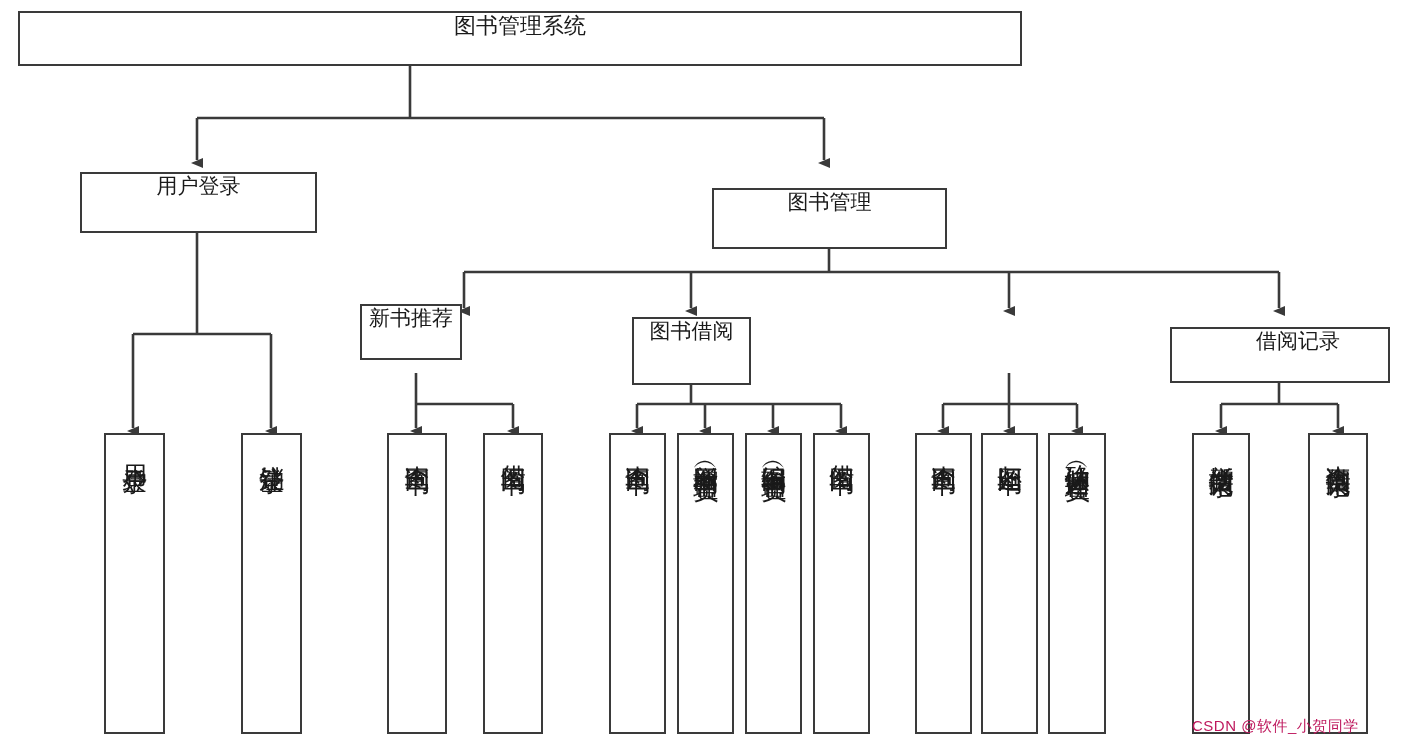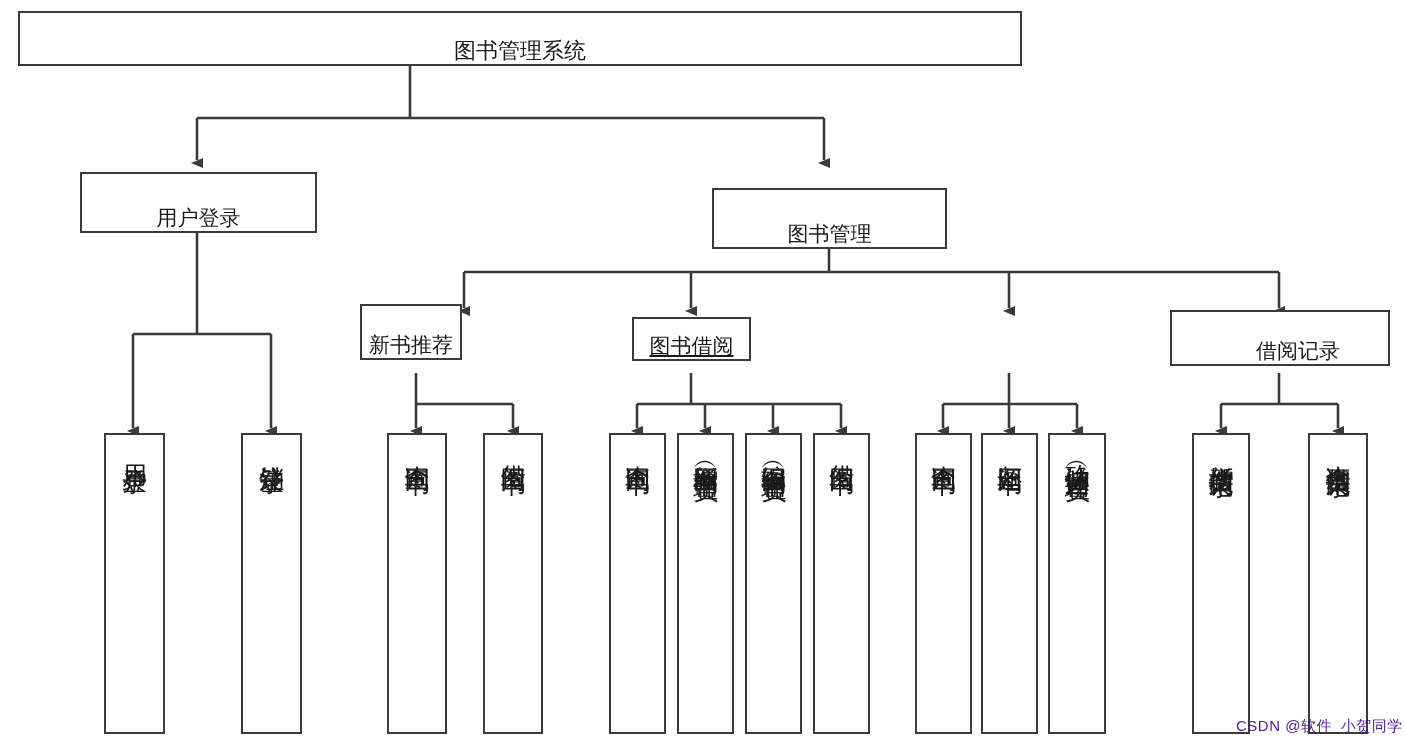--- a/index.html
+++ b/index.html
@@ -24,21 +24,21 @@
     width: 1405px;
     height: 747px;
   }
   .node {
     position: absolute;
     box-sizing: border-box;
     border: 2px solid #3a3a3a;
     background: #ffffff;
     color: #1a1a1a;
     display: flex;
-    align-items: flex-end;
+    align-items: flex-start;
     justify-content: center;
     text-align: center;
   }
   .node .label {
     display: block;
     line-height: 1.18;
   }
   
   .h-node .label {
     writing-mode: horizontal-tb;
@@ -53,24 +53,23 @@
   .v-node .label {
     writing-mode: vertical-rl;
     text-orientation: upright;
     font-size: 25px;
     letter-spacing: 2px;
     white-space: nowrap;
   }
   .watermark {
     position: absolute;
     font-size: 15px;
-    color: #4c1d95;
+    color: #be185d;
     white-space: nowrap;
     letter-spacing: 0.5px;
-    padding-left: 44px;
   }
 </style>
 </head>
 <body>
 
 <div id="canvas">
 
   <svg id="wires" viewBox="0 0 1405 747">
     <defs>
       <marker id="arrow" markerWidth="10" markerHeight="12" refX="2" refY="6" orient="auto" markerUnits="userSpaceOnUse">
@@ -128,24 +127,24 @@
   <div class="node h-node" style="left:80px; top:172px; width:237px; height:61px;">
     <span class="label">用户登录</span>
   </div>
   <div class="node h-node" style="left:712px; top:188px; width:235px; height:61px;">
     <span class="label">图书管理</span>
   </div>
 
   <div class="node h-node" style="left:360px; top:304px; width:102px; height:56px;">
     <span class="label">新书推荐</span>
   </div>
-  <div class="node h-node" style="left:632px; top:317px; width:119px; height:44px;text-decoration:underline;">
+  <div class="node h-node" style="left:632px; top:317px; width:119px; height:68px;">
     <span class="label">图书借阅</span>
   </div>
-  <div class="node h-node" style="left:1170px; top:310px; width:220px; height:56px;padding-left:36px;">
+  <div class="node h-node" style="left:1170px; top:327px; width:220px; height:56px;padding-left:36px;">
     <span class="label">借阅记录</span>
   </div>
 
   <div class="node v-node" style="left:104px; top:433px; width:61px; height:301px;">
     <span class="label">用户登录</span>
   </div>
   <div class="node v-node" style="left:241px; top:433px; width:61px; height:301px;">
     <span class="label">注销登录</span>
   </div>
 

